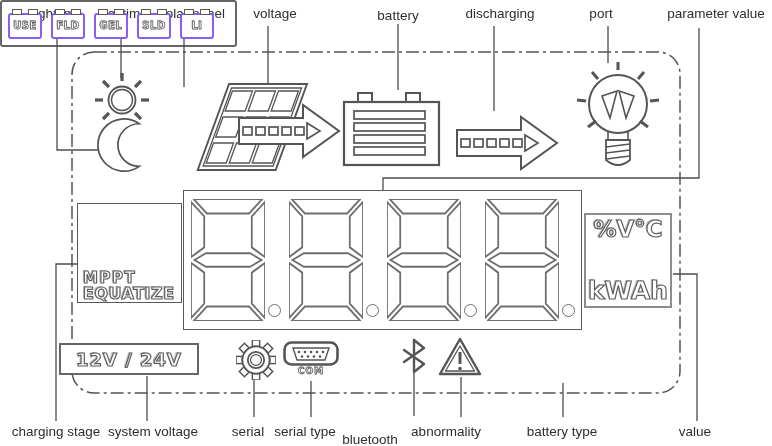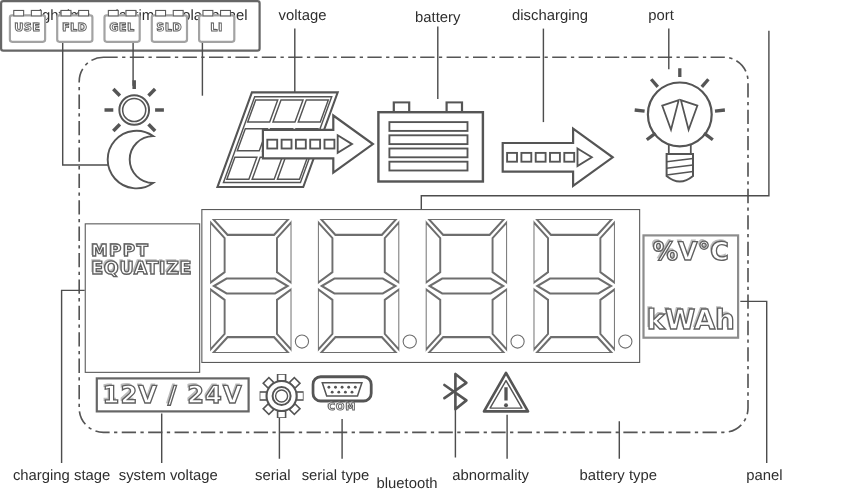--- a/index.html
+++ b/index.html
@@ -5,40 +5,40 @@
   html,body{margin:0;padding:0;background:#fff;}
   #canvas{position:relative;width:772px;height:446px;background:#fff;
           font-family:"Liberation Sans",sans-serif;overflow:hidden;}
   .lbl{position:absolute;transform:translateX(-50%);font-size:13.5px;color:#2e2e2e;
        white-space:nowrap;line-height:16px;}
   .lcdtxt{color:#fff;-webkit-text-stroke:1.2px #5f5f5f;
           text-shadow:-1.5px -1.5px 0 #bdbdbd;font-weight:bold;
           font-family:"DejaVu Sans",sans-serif;}
   .smalltxt{-webkit-text-stroke:0.8px #5f5f5f;text-shadow:-1px -1px 0 #c8c8c8;}
   .box{position:absolute;border:1.6px solid #5a5a5a;background:#fff;box-sizing:border-box;}
-  #stage-box{left:77px;top:203px;width:105px;height:136px;display:flex;
-             flex-direction:column;justify-content:flex-start;padding:16px 5px;}
+  #stage-box{left:77px;top:203px;width:105px;height:100px;display:flex;
+             flex-direction:column;justify-content:flex-end;padding:0 5px;}
   .stage{font-size:15px;letter-spacing:1.5px;line-height:16px;}
   .stage:last-child{font-size:16px;letter-spacing:0.5px;}
   #digits-box{left:183px;top:190px;width:399px;height:140px;display:flex;
               align-items:center;gap:8px;padding:6px 7px;}
   .digit-group{display:flex;}
   .dp{width:13px;height:13px;border:1.7px solid #6e6e6e;border-radius:50%;
       align-self:flex-end;margin:0 0 4px 3px;background:#fff;box-sizing:border-box;}
   #units-box{left:584px;top:213px;width:88px;height:95px;border:2px solid #8d8d8d;
              display:flex;flex-direction:column;justify-content:space-between;
              align-items:center;padding:1px 0;}
   #units-top{font-size:23px;line-height:26px;}
   #units-bottom{font-size:25px;line-height:28px;}
-  #voltage-box{left:87px;top:343px;width:140px;height:32px;border:2px solid #666;
+  #voltage-box{left:59px;top:343px;width:140px;height:32px;border:2px solid #666;
                display:flex;align-items:center;justify-content:center;
-               font-size:22px;letter-spacing:1px;}
+               font-size:18px;letter-spacing:1px;}
   #batt-type-box{left:451px;top:339px;width:221px;height:43px;border:2px solid #666;
                  border-radius:3px;display:flex;align-items:center;gap:9px;padding:0 6px;}
-  .chip{position:relative;width:34px;height:26px;border:2px solid #a3a3a3;border-radius:3px;
+  .chip{position:relative;width:34px;height:26px;border:2px solid #8b5cf6;border-radius:3px;
         display:flex;align-items:center;justify-content:center;margin-top:4px;
         box-sizing:border-box;background:#fff;}
   .chip::before,.chip::after{content:"";position:absolute;top:-6px;width:8px;height:4px;
         border:1.5px solid #5a5a5a;background:#fff;}
   .chip::before{left:2px;}  .chip::after{right:2px;}
   .chip span{font-size:10px;letter-spacing:0.5px;}
   .icon{position:absolute;}
   #com-wrap{position:absolute;left:283px;top:341px;width:56px;text-align:center;}
   #com-label{font-size:9px;letter-spacing:1px;margin-top:-1px;}
   svg{display:block;}
@@ -68,29 +68,30 @@
     <path d="M697 421 V274 H673"></path>
   </svg>
 
   <div class="lbl" style="left:55px;top:6px">nighttime</div>
   <div class="lbl" style="left:124px;top:6px">daytime</div>
   <div class="lbl" style="left:192px;top:6px">solar panel</div>
   <div class="lbl" style="left:275px;top:6px">voltage</div>
   <div class="lbl" style="left:398px;top:8px">battery</div>
   <div class="lbl" style="left:500px;top:6px">discharging</div>
   <div class="lbl" style="left:601px;top:6px">port</div>
+  <div class="lbl" style="left:716px;top:6px">parameter value</div>
 
   <div class="lbl" style="left:153px;top:424px">system voltage</div>
   <div class="lbl" style="left:56px;top:424px">charging stage</div>
   <div class="lbl" style="left:248px;top:424px">serial</div>
   <div class="lbl" style="left:305px;top:424px">serial type</div>
   <div class="lbl" style="left:370px;top:432px">bluetooth</div>
   <div class="lbl" style="left:446px;top:424px">abnormality</div>
   <div class="lbl" style="left:562px;top:424px">battery type</div>
-  <div class="lbl" style="left:695px;top:424px">panel</div>
+  <div class="lbl" style="left:695px;top:424px">value</div>
 
   <svg class="icon" style="left:90px;top:68px" width="64" height="64" viewBox="0 0 64 64" fill="none" stroke="#555">
     <circle cx="32" cy="32" r="13.5" stroke-width="1.8"></circle>
     <circle cx="32" cy="32" r="10.5" stroke-width="1.4"></circle>
     <g stroke-width="3.2">
       <line x1="32" y1="5" x2="32" y2="13"></line>
         <line x1="32" y1="51" x2="32" y2="59"></line>
       <line x1="5" y1="32" x2="13" y2="32"></line>
         <line x1="51" y1="32" x2="59" y2="32"></line>
       <line x1="13" y1="13" x2="19" y2="19"></line>

